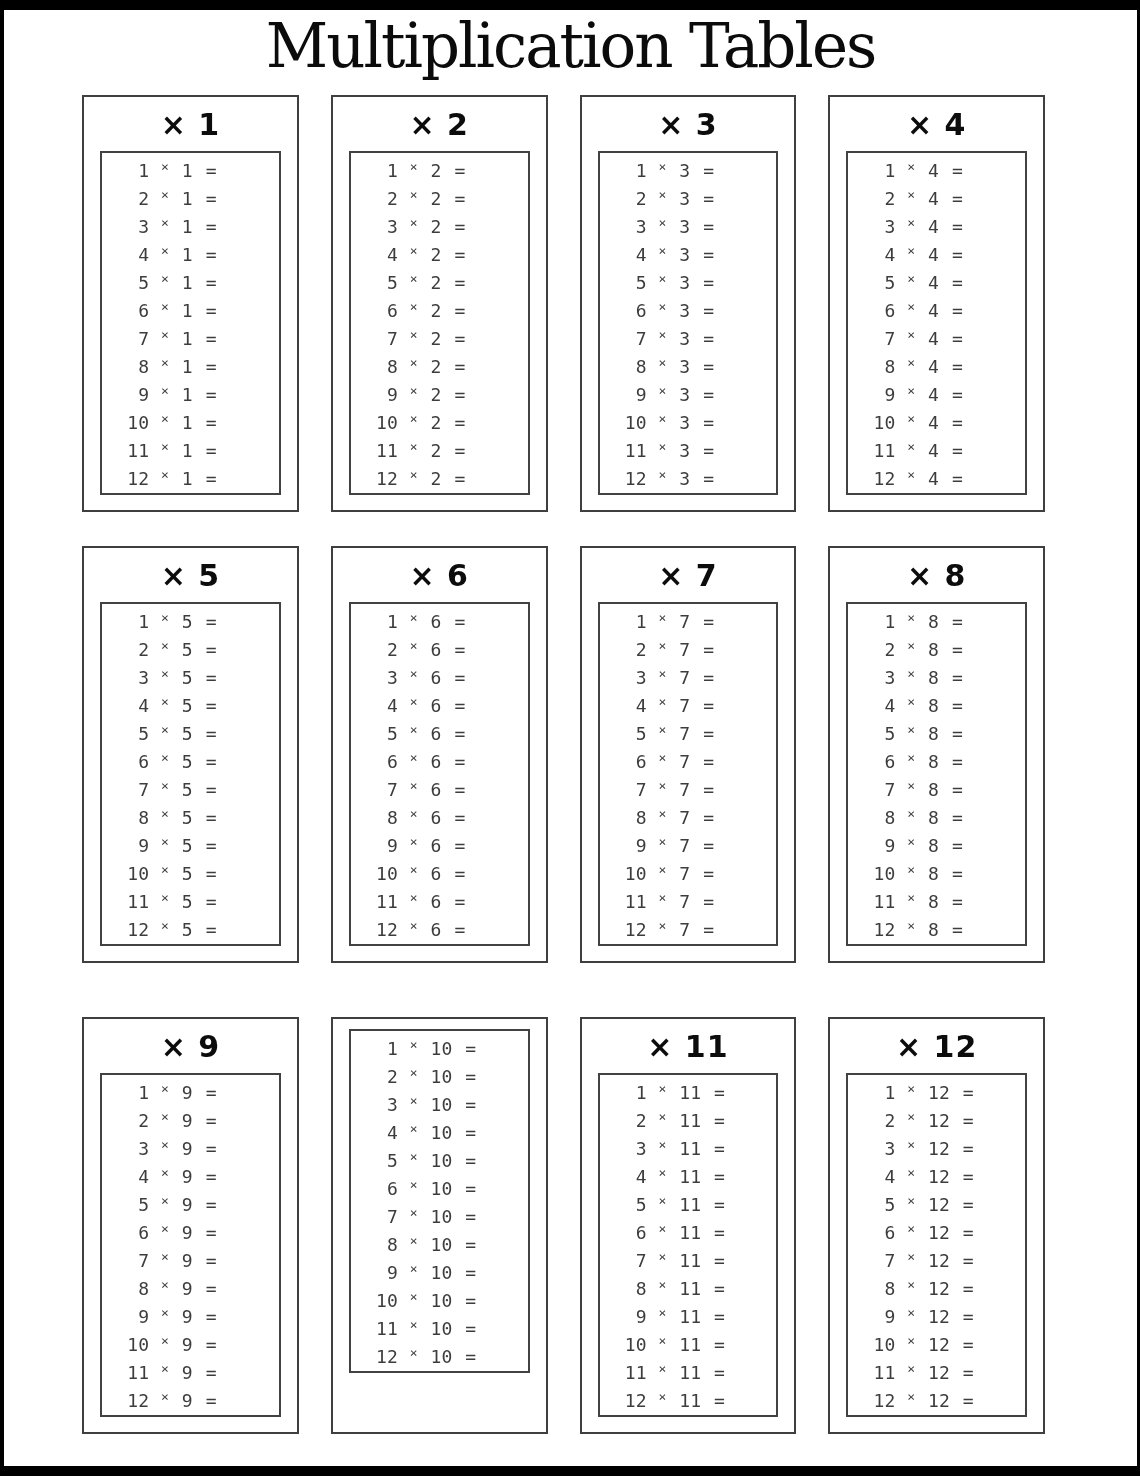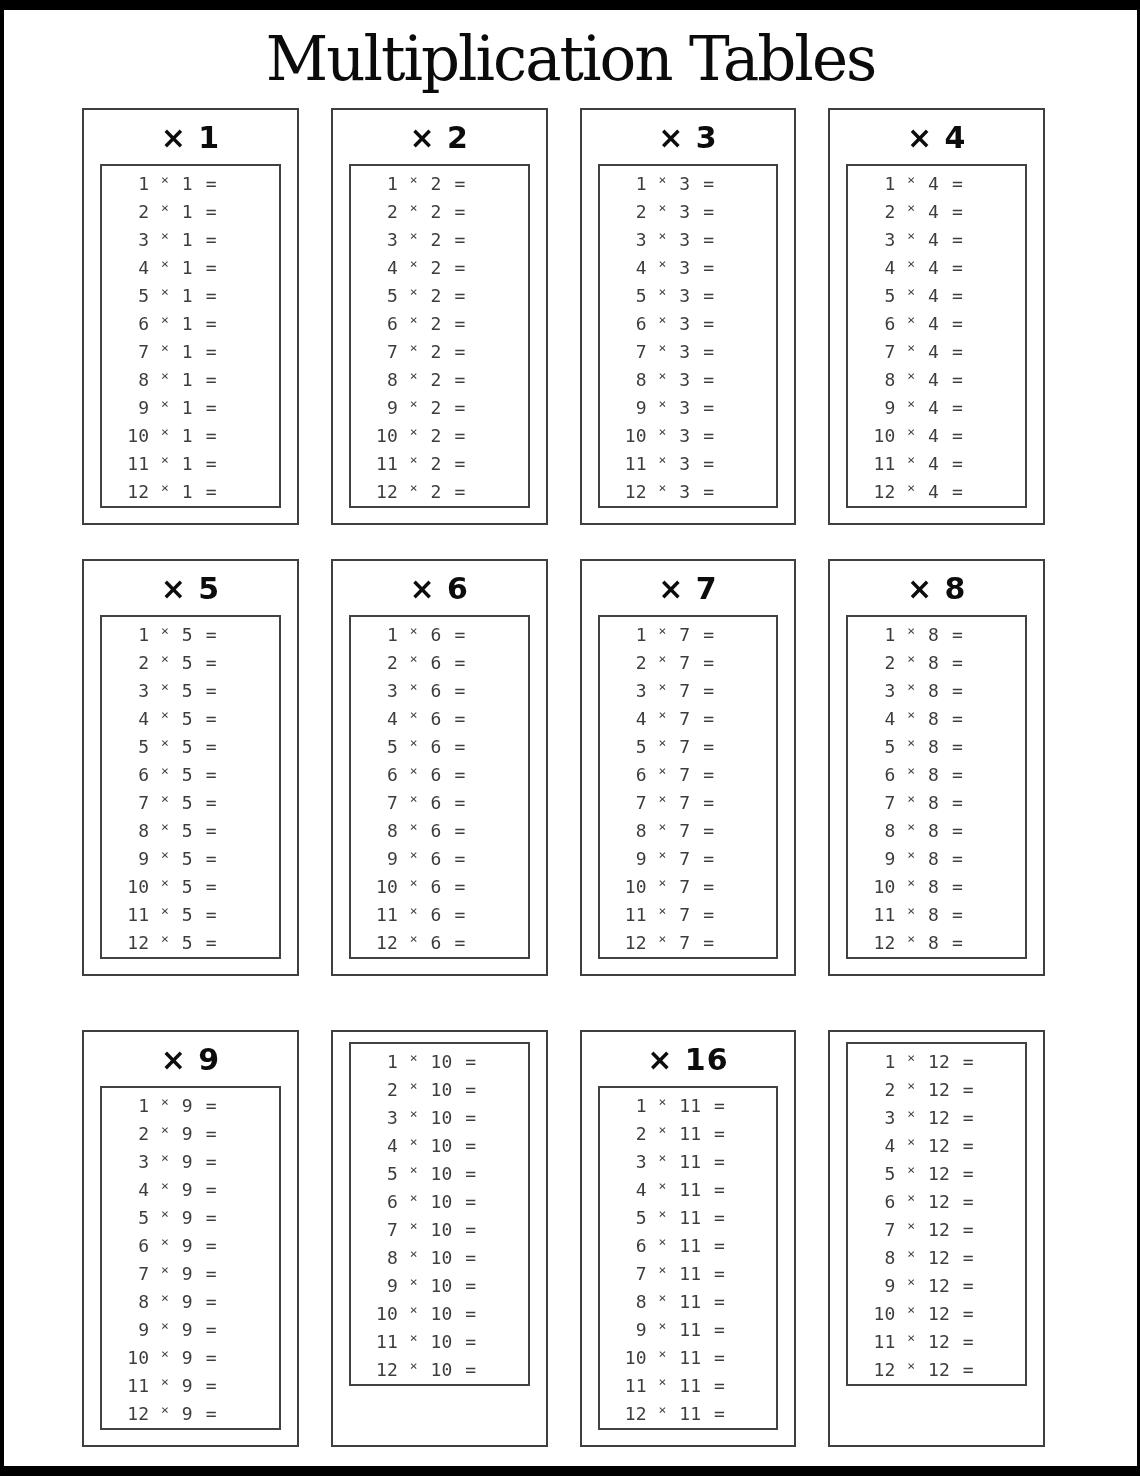--- a/index.html
+++ b/index.html
@@ -11,21 +11,21 @@
     overflow: hidden;
     font-family: "DejaVu Sans", sans-serif;
   }
   .title {
     text-align: center;
     font-family: "DejaVu Serif", serif;
     font-size: 61px;
     font-weight: 500;
     letter-spacing: -2px;
     color: #0b0b0b;
-    padding-top: 14px;
+    padding-top: 1px;
     line-height: 1.16;
   }
   .cards {
     padding: 0 92px 0 78px;
   }
   .cards-row {
     display: flex;
     gap: 32px;
     margin-top: 34px;
   }
@@ -244,37 +244,38 @@
             <div class="eq-row"><span class="a">6</span><span class="op">×</span><span class="b">10</span><span class="eq">=</span></div>
             <div class="eq-row"><span class="a">7</span><span class="op">×</span><span class="b">10</span><span class="eq">=</span></div>
             <div class="eq-row"><span class="a">8</span><span class="op">×</span><span class="b">10</span><span class="eq">=</span></div>
             <div class="eq-row"><span class="a">9</span><span class="op">×</span><span class="b">10</span><span class="eq">=</span></div>
             <div class="eq-row"><span class="a">10</span><span class="op">×</span><span class="b">10</span><span class="eq">=</span></div>
             <div class="eq-row"><span class="a">11</span><span class="op">×</span><span class="b">10</span><span class="eq">=</span></div>
             <div class="eq-row"><span class="a">12</span><span class="op">×</span><span class="b">10</span><span class="eq">=</span></div>
           </div>
   </div>
         <div class="card">
-    <div class="card-title">× 16</div>
+    <div class="card-title">× 11</div>
     <div class="card-inner">
             <div class="eq-row"><span class="a">1</span><span class="op">×</span><span class="b">11</span><span class="eq">=</span></div>
             <div class="eq-row"><span class="a">2</span><span class="op">×</span><span class="b">11</span><span class="eq">=</span></div>
             <div class="eq-row"><span class="a">3</span><span class="op">×</span><span class="b">11</span><span class="eq">=</span></div>
             <div class="eq-row"><span class="a">4</span><span class="op">×</span><span class="b">11</span><span class="eq">=</span></div>
             <div class="eq-row"><span class="a">5</span><span class="op">×</span><span class="b">11</span><span class="eq">=</span></div>
             <div class="eq-row"><span class="a">6</span><span class="op">×</span><span class="b">11</span><span class="eq">=</span></div>
             <div class="eq-row"><span class="a">7</span><span class="op">×</span><span class="b">11</span><span class="eq">=</span></div>
             <div class="eq-row"><span class="a">8</span><span class="op">×</span><span class="b">11</span><span class="eq">=</span></div>
             <div class="eq-row"><span class="a">9</span><span class="op">×</span><span class="b">11</span><span class="eq">=</span></div>
             <div class="eq-row"><span class="a">10</span><span class="op">×</span><span class="b">11</span><span class="eq">=</span></div>
             <div class="eq-row"><span class="a">11</span><span class="op">×</span><span class="b">11</span><span class="eq">=</span></div>
             <div class="eq-row"><span class="a">12</span><span class="op">×</span><span class="b">11</span><span class="eq">=</span></div>
           </div>
   </div>
         <div class="card">
+    <div class="card-title">× 12</div>
     <div class="card-inner">
             <div class="eq-row"><span class="a">1</span><span class="op">×</span><span class="b">12</span><span class="eq">=</span></div>
             <div class="eq-row"><span class="a">2</span><span class="op">×</span><span class="b">12</span><span class="eq">=</span></div>
             <div class="eq-row"><span class="a">3</span><span class="op">×</span><span class="b">12</span><span class="eq">=</span></div>
             <div class="eq-row"><span class="a">4</span><span class="op">×</span><span class="b">12</span><span class="eq">=</span></div>
             <div class="eq-row"><span class="a">5</span><span class="op">×</span><span class="b">12</span><span class="eq">=</span></div>
             <div class="eq-row"><span class="a">6</span><span class="op">×</span><span class="b">12</span><span class="eq">=</span></div>
             <div class="eq-row"><span class="a">7</span><span class="op">×</span><span class="b">12</span><span class="eq">=</span></div>
             <div class="eq-row"><span class="a">8</span><span class="op">×</span><span class="b">12</span><span class="eq">=</span></div>
             <div class="eq-row"><span class="a">9</span><span class="op">×</span><span class="b">12</span><span class="eq">=</span></div>

